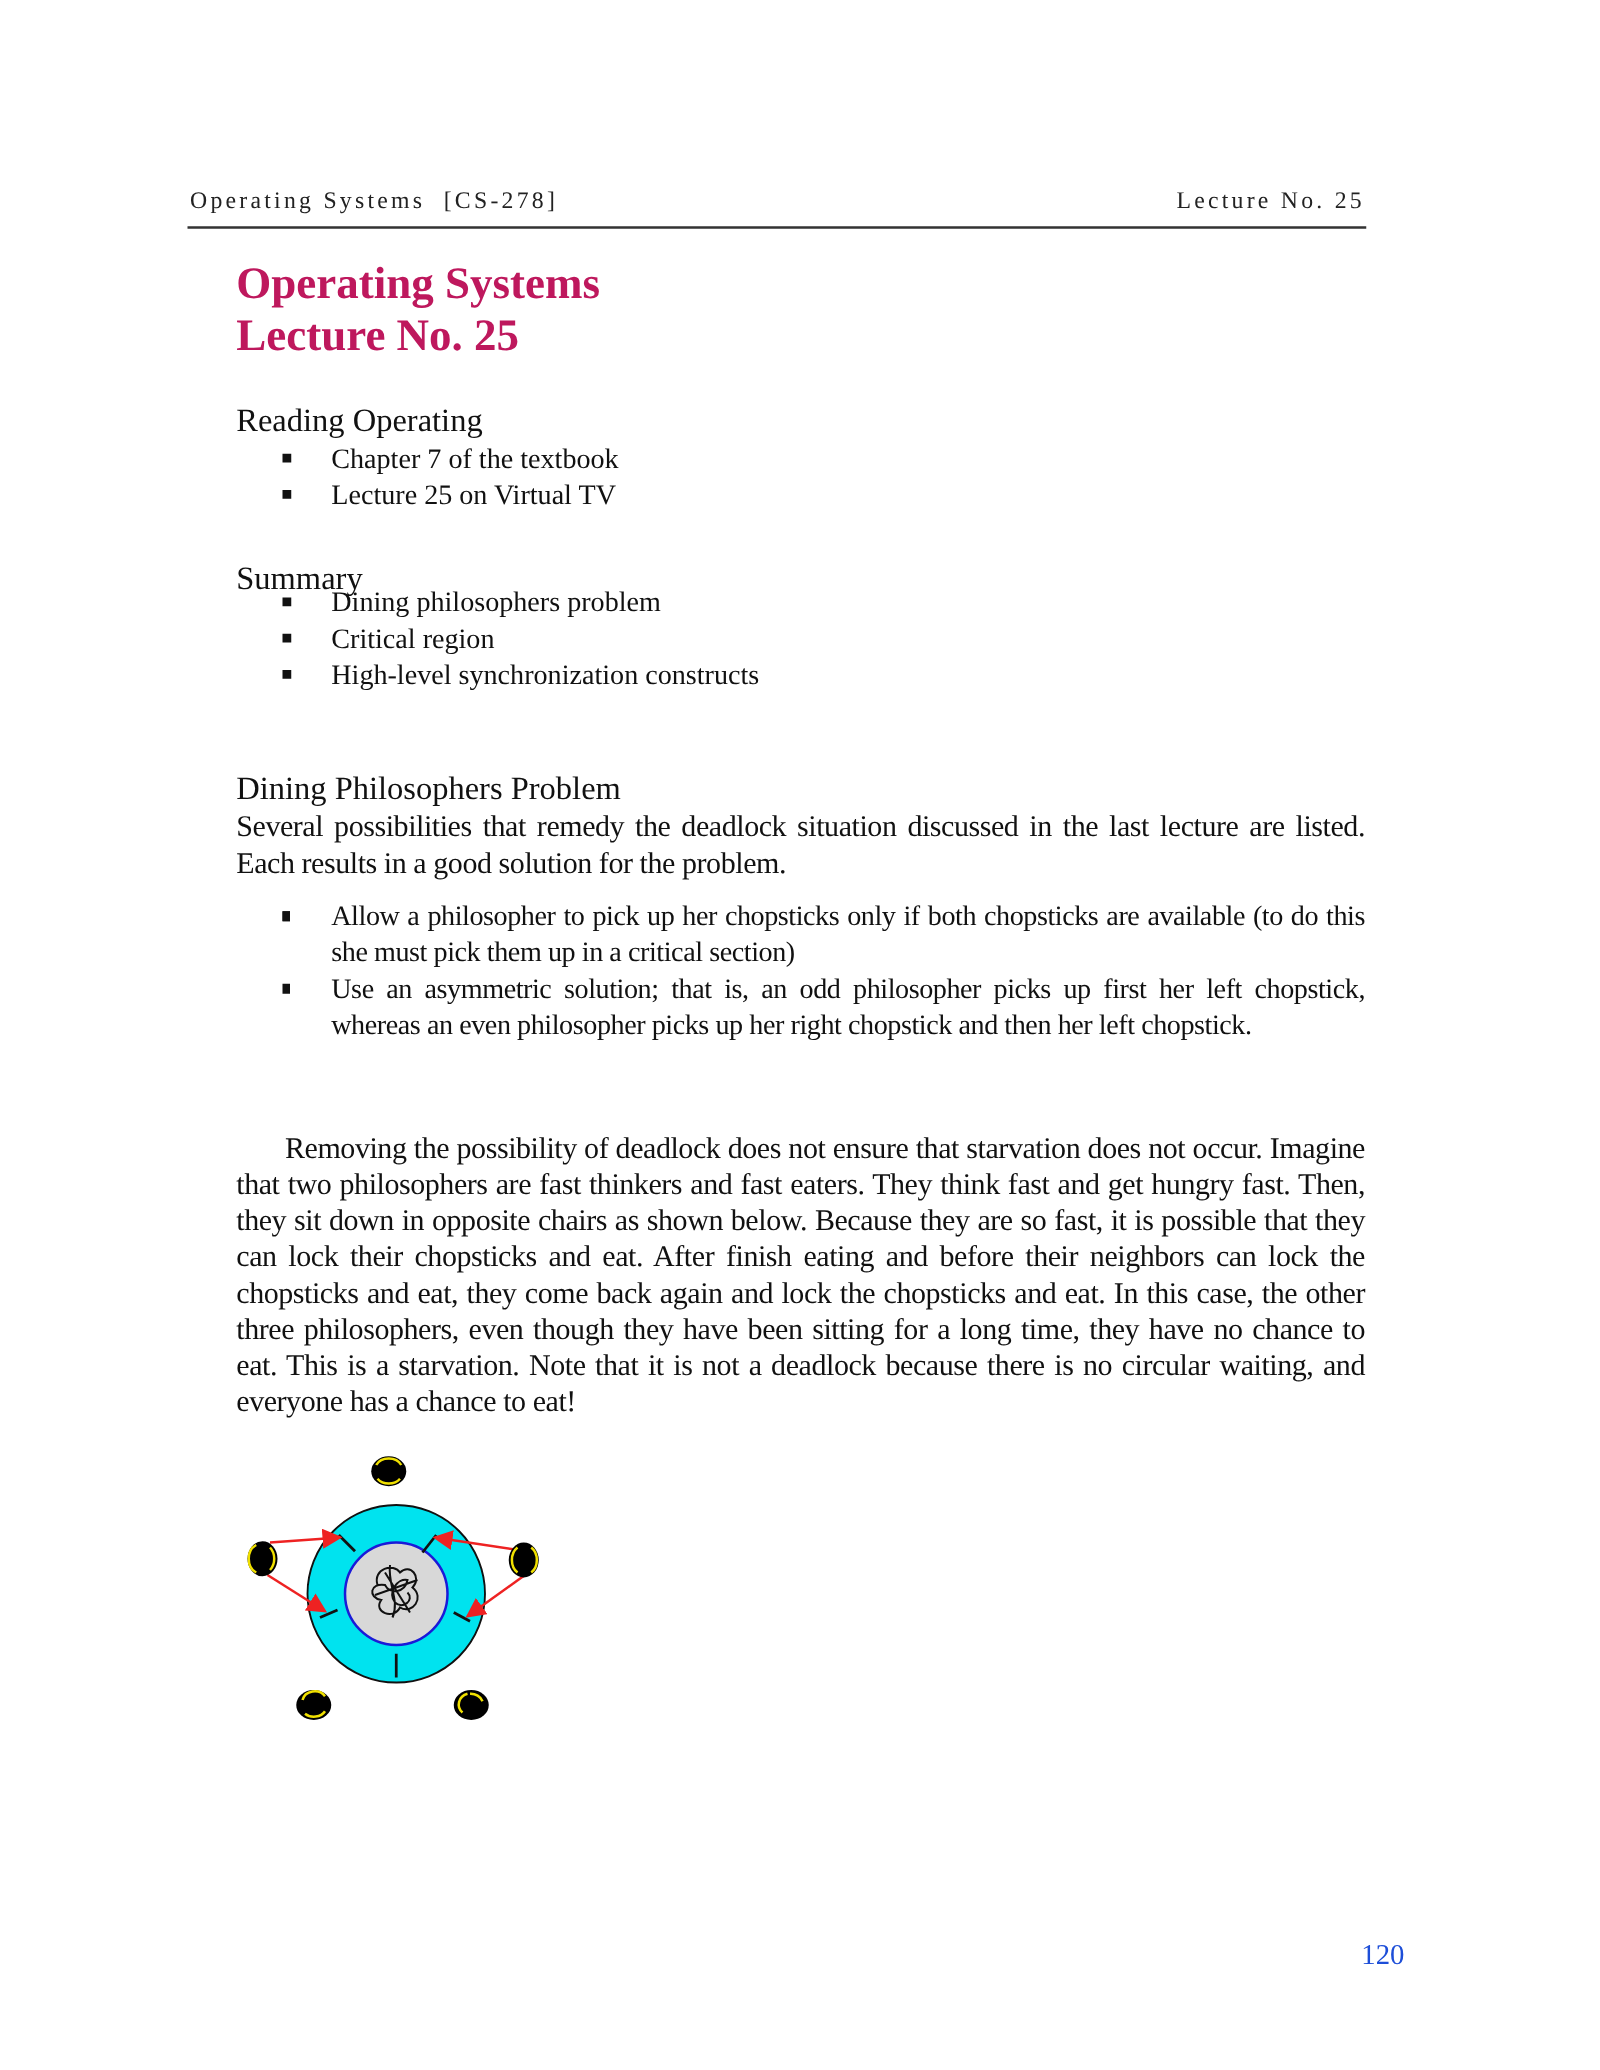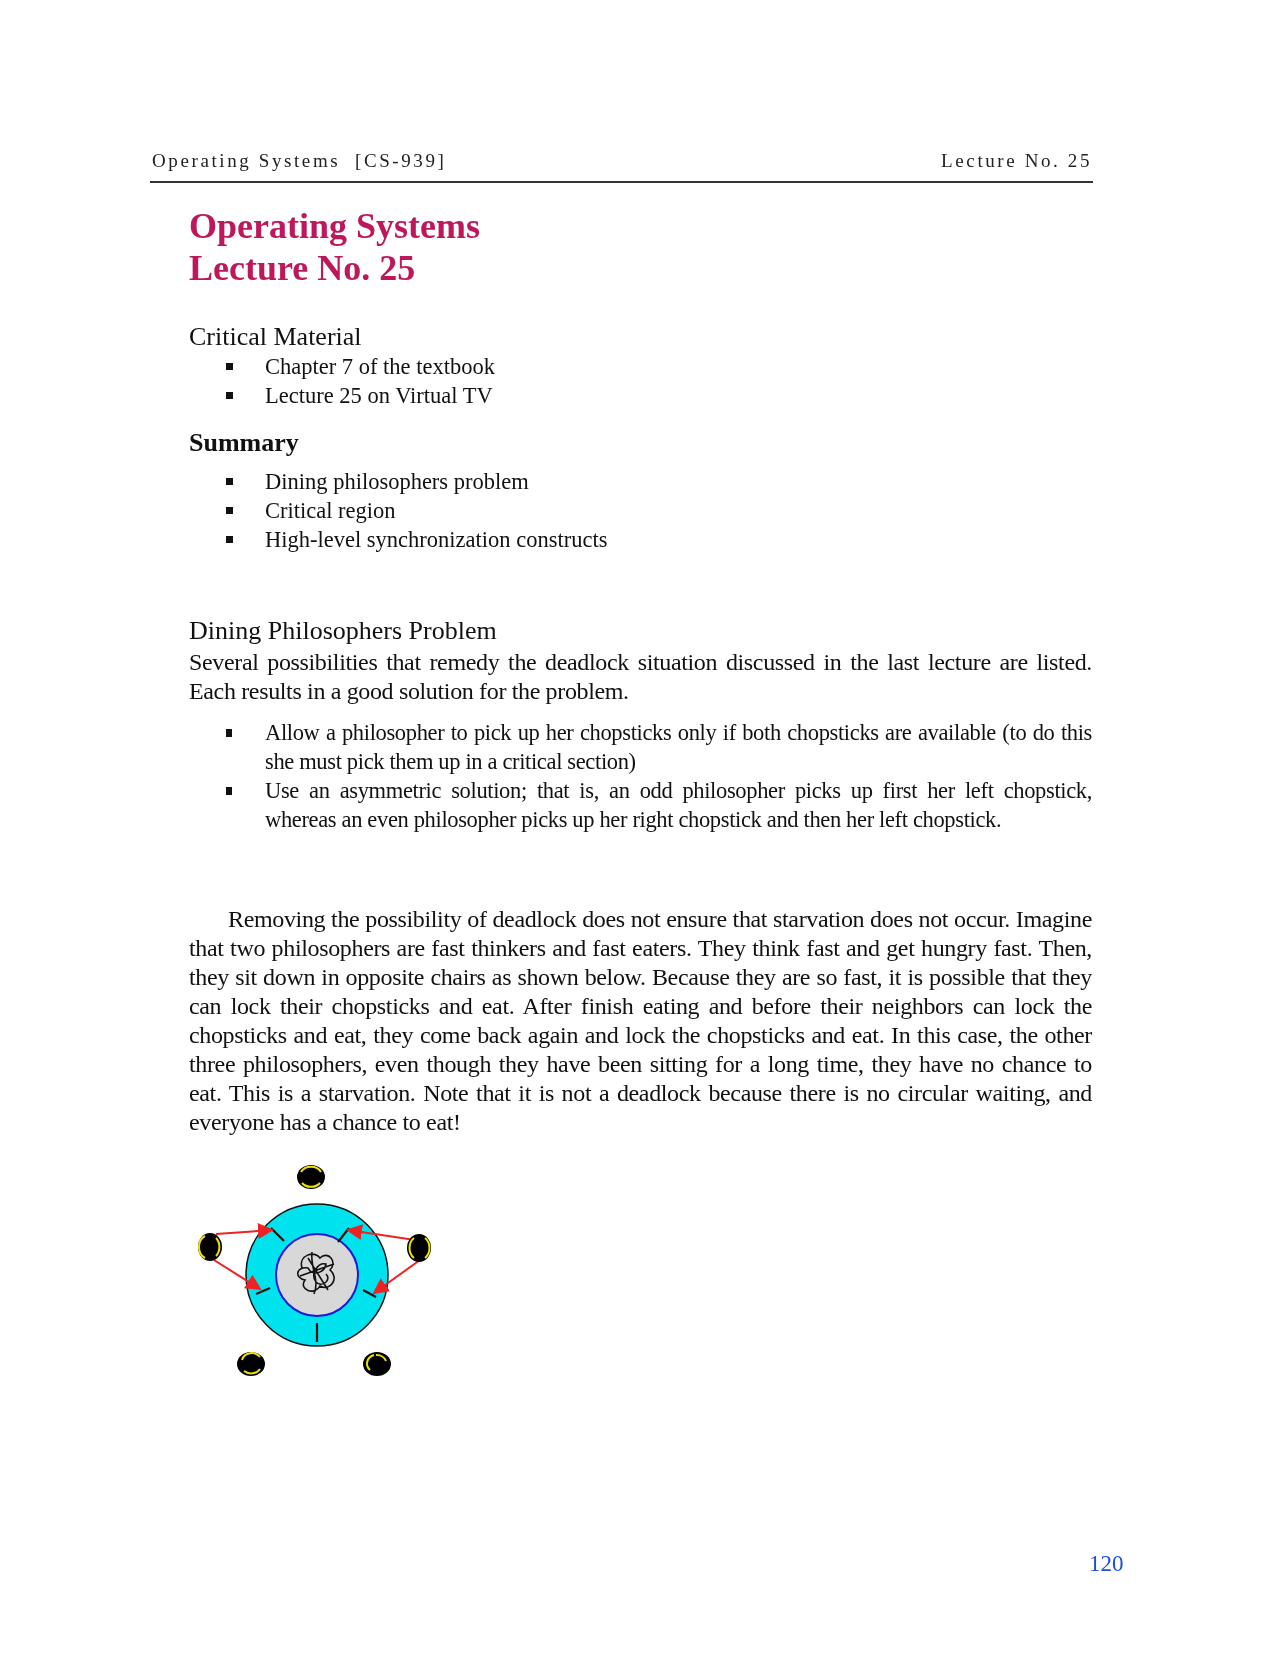--- a/index.html
+++ b/index.html
@@ -25,37 +25,37 @@
   .just-list li .bullet { position: absolute; left: 37px; top: 11px; width: 6px; height: 8px; background: #111; }
   .indent-para { text-indent: 39px; }
 
   .diagram { position: absolute; left: 190px; top: 1150px; width: 250px; height: 240px; }
   .page-number { position: absolute; left: 1054px; top: 1551px; font-size: 23px; color: #1d4ed8; margin-left: 35px; }
 </style>
 </head>
 <body>
 
 <div class="running-header">
-  <span class="left">Operating Systems  [CS-939]</span>
+  <span class="left">Operating Systems  [CS-278]</span>
   <span class="right">Lecture No. 25</span>
 </div>
 <div class="header-rule"></div>
 
 <div class="title">
   <div>Operating Systems</div>
   <div>Lecture No. 25</div>
 </div>
 
-<div class="section-heading" style="top:322px;">Critical Material</div>
+<div class="section-heading" style="top:322px;">Reading Operating</div>
 <ul class="list" style="top:352px;">
   <li><span class="bullet"></span><span>Chapter 7 of the textbook</span></li>
   <li><span class="bullet"></span><span>Lecture 25 on Virtual TV</span></li>
 </ul>
 
-<div class="section-heading" style="top:428px;font-weight:bold;">Summary</div>
+<div class="section-heading" style="top:448px;">Summary</div>
 <ul class="list" style="top:467px;">
   <li><span class="bullet"></span><span>Dining philosophers problem</span></li>
   <li><span class="bullet"></span><span>Critical region</span></li>
   <li><span class="bullet"></span><span>High-level synchronization constructs</span></li>
 </ul>
 
 <div class="section-heading" style="top:616px;">Dining Philosophers Problem</div>
 <div class="body-text" style="top:648px;">Several possibilities that remedy the deadlock situation discussed in the last lecture are listed. Each results in a good solution for the problem.</div>
 
 <ul class="just-list" style="top:718px;">

